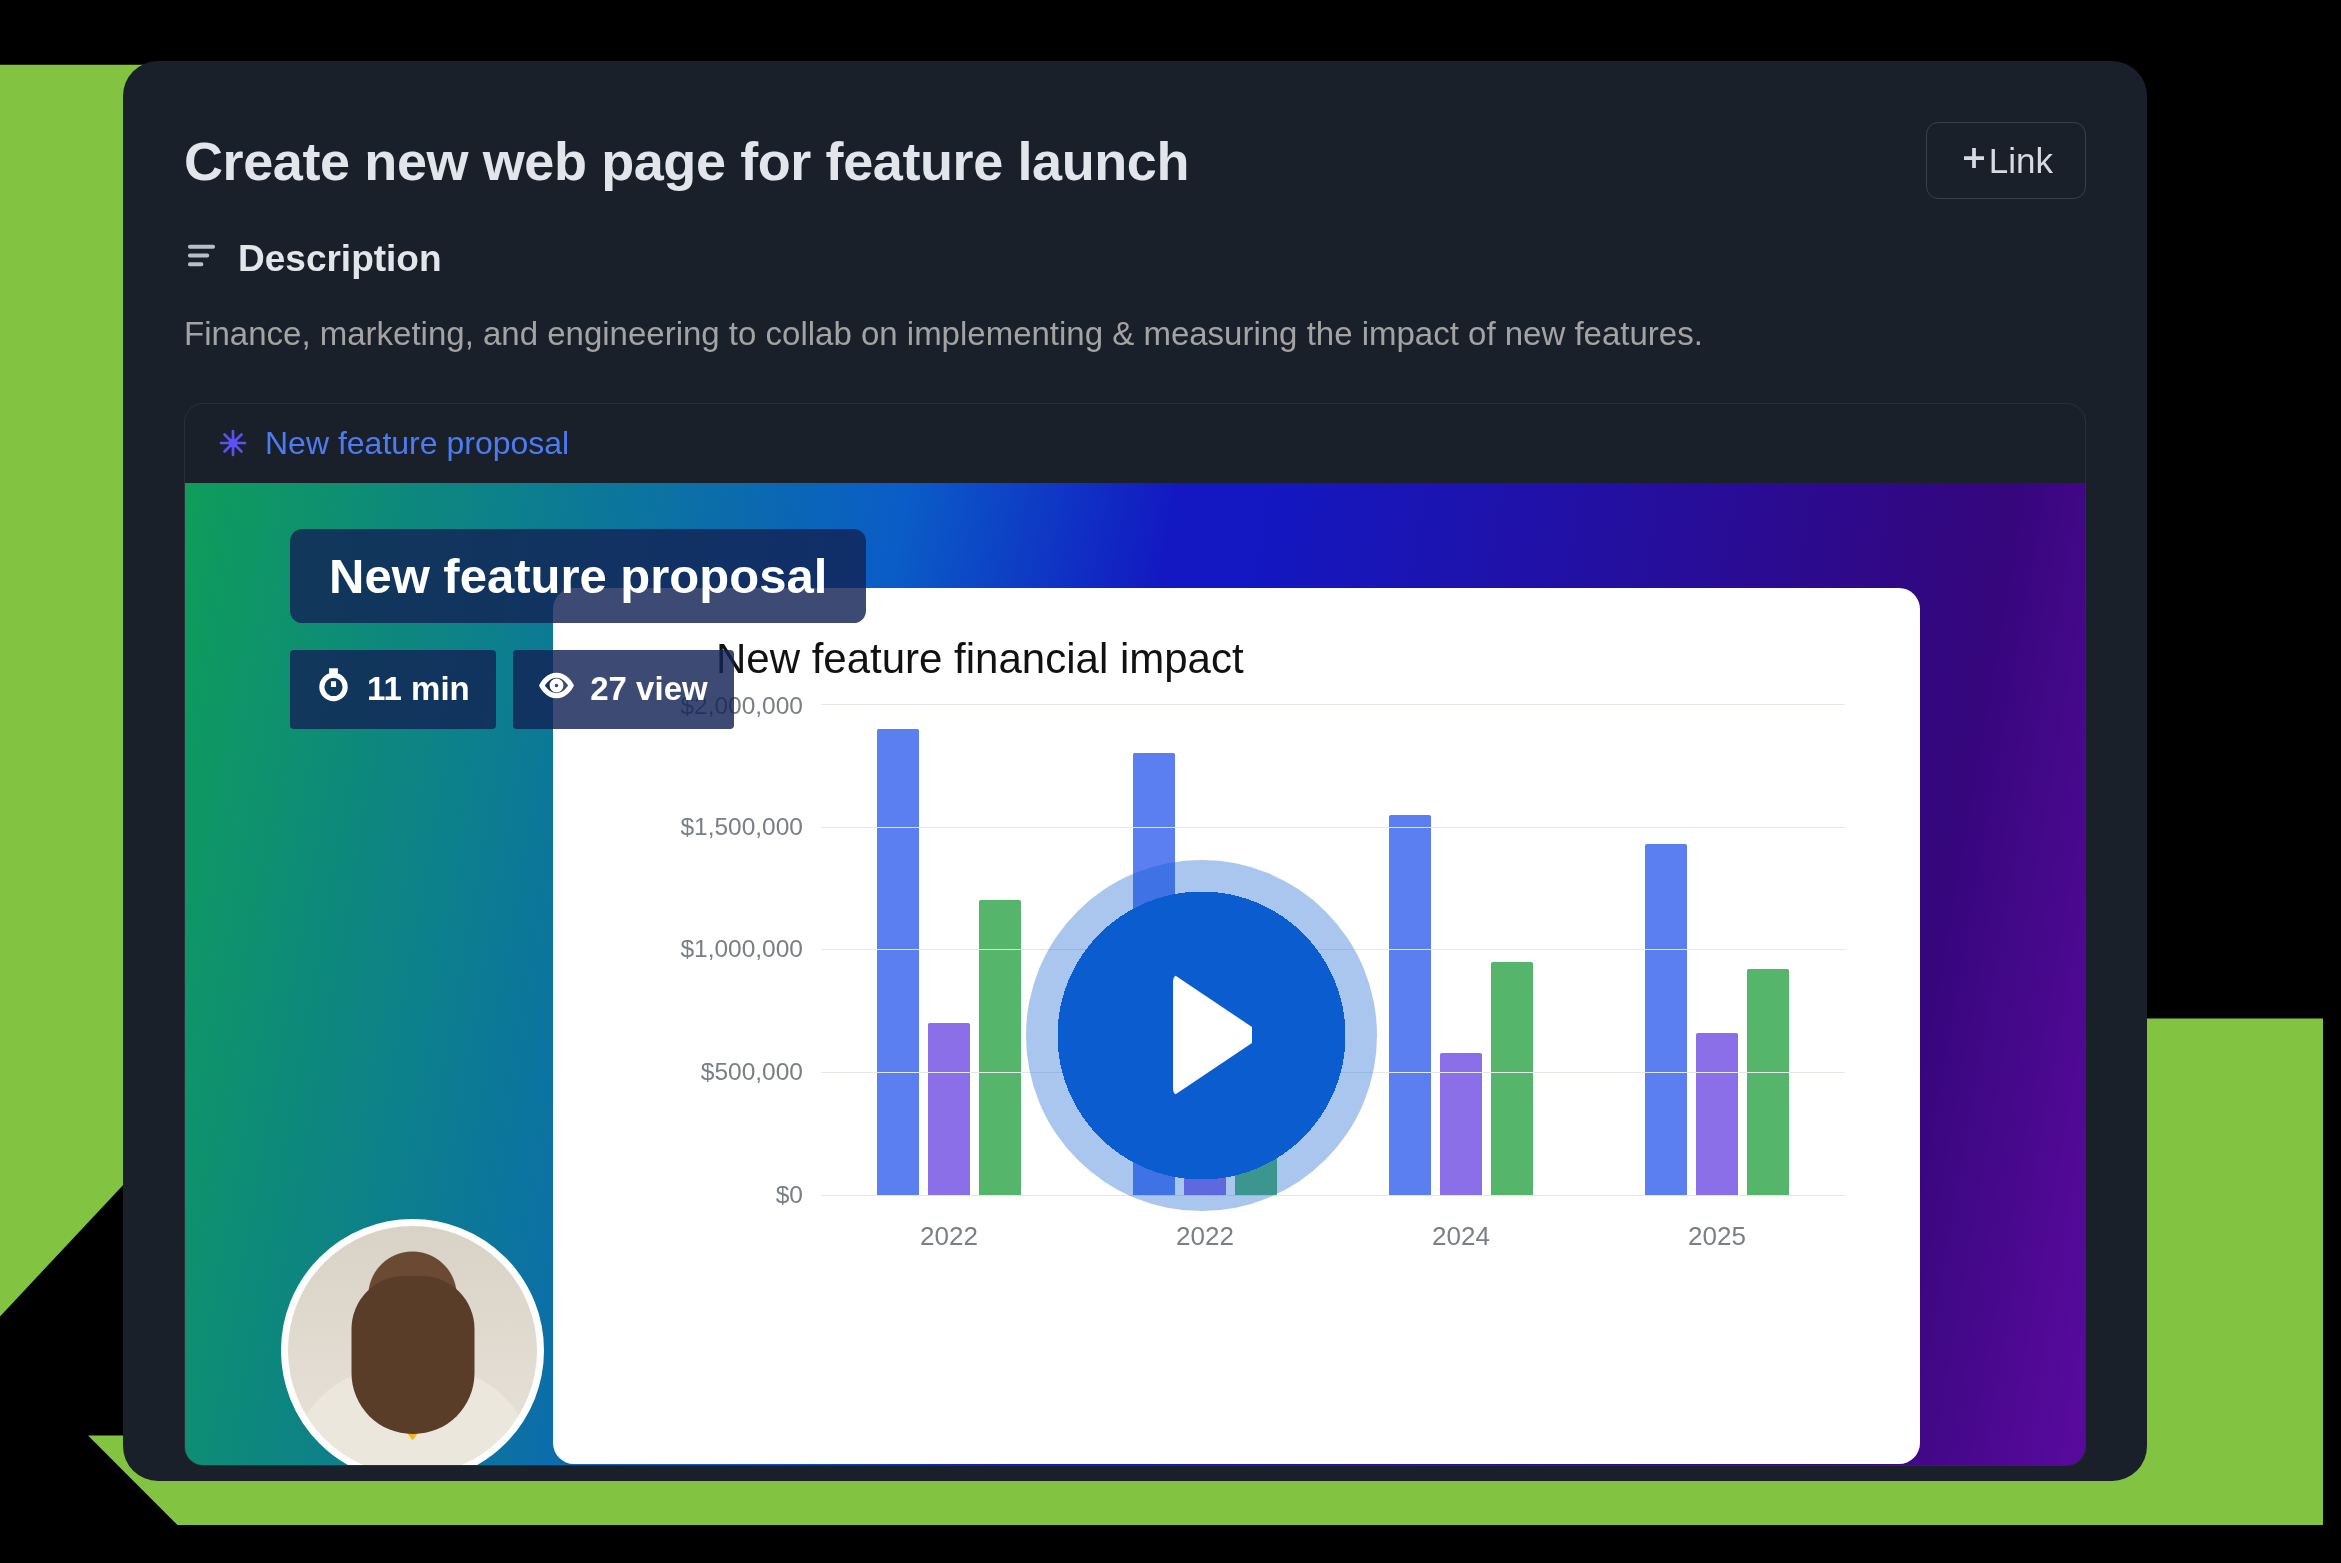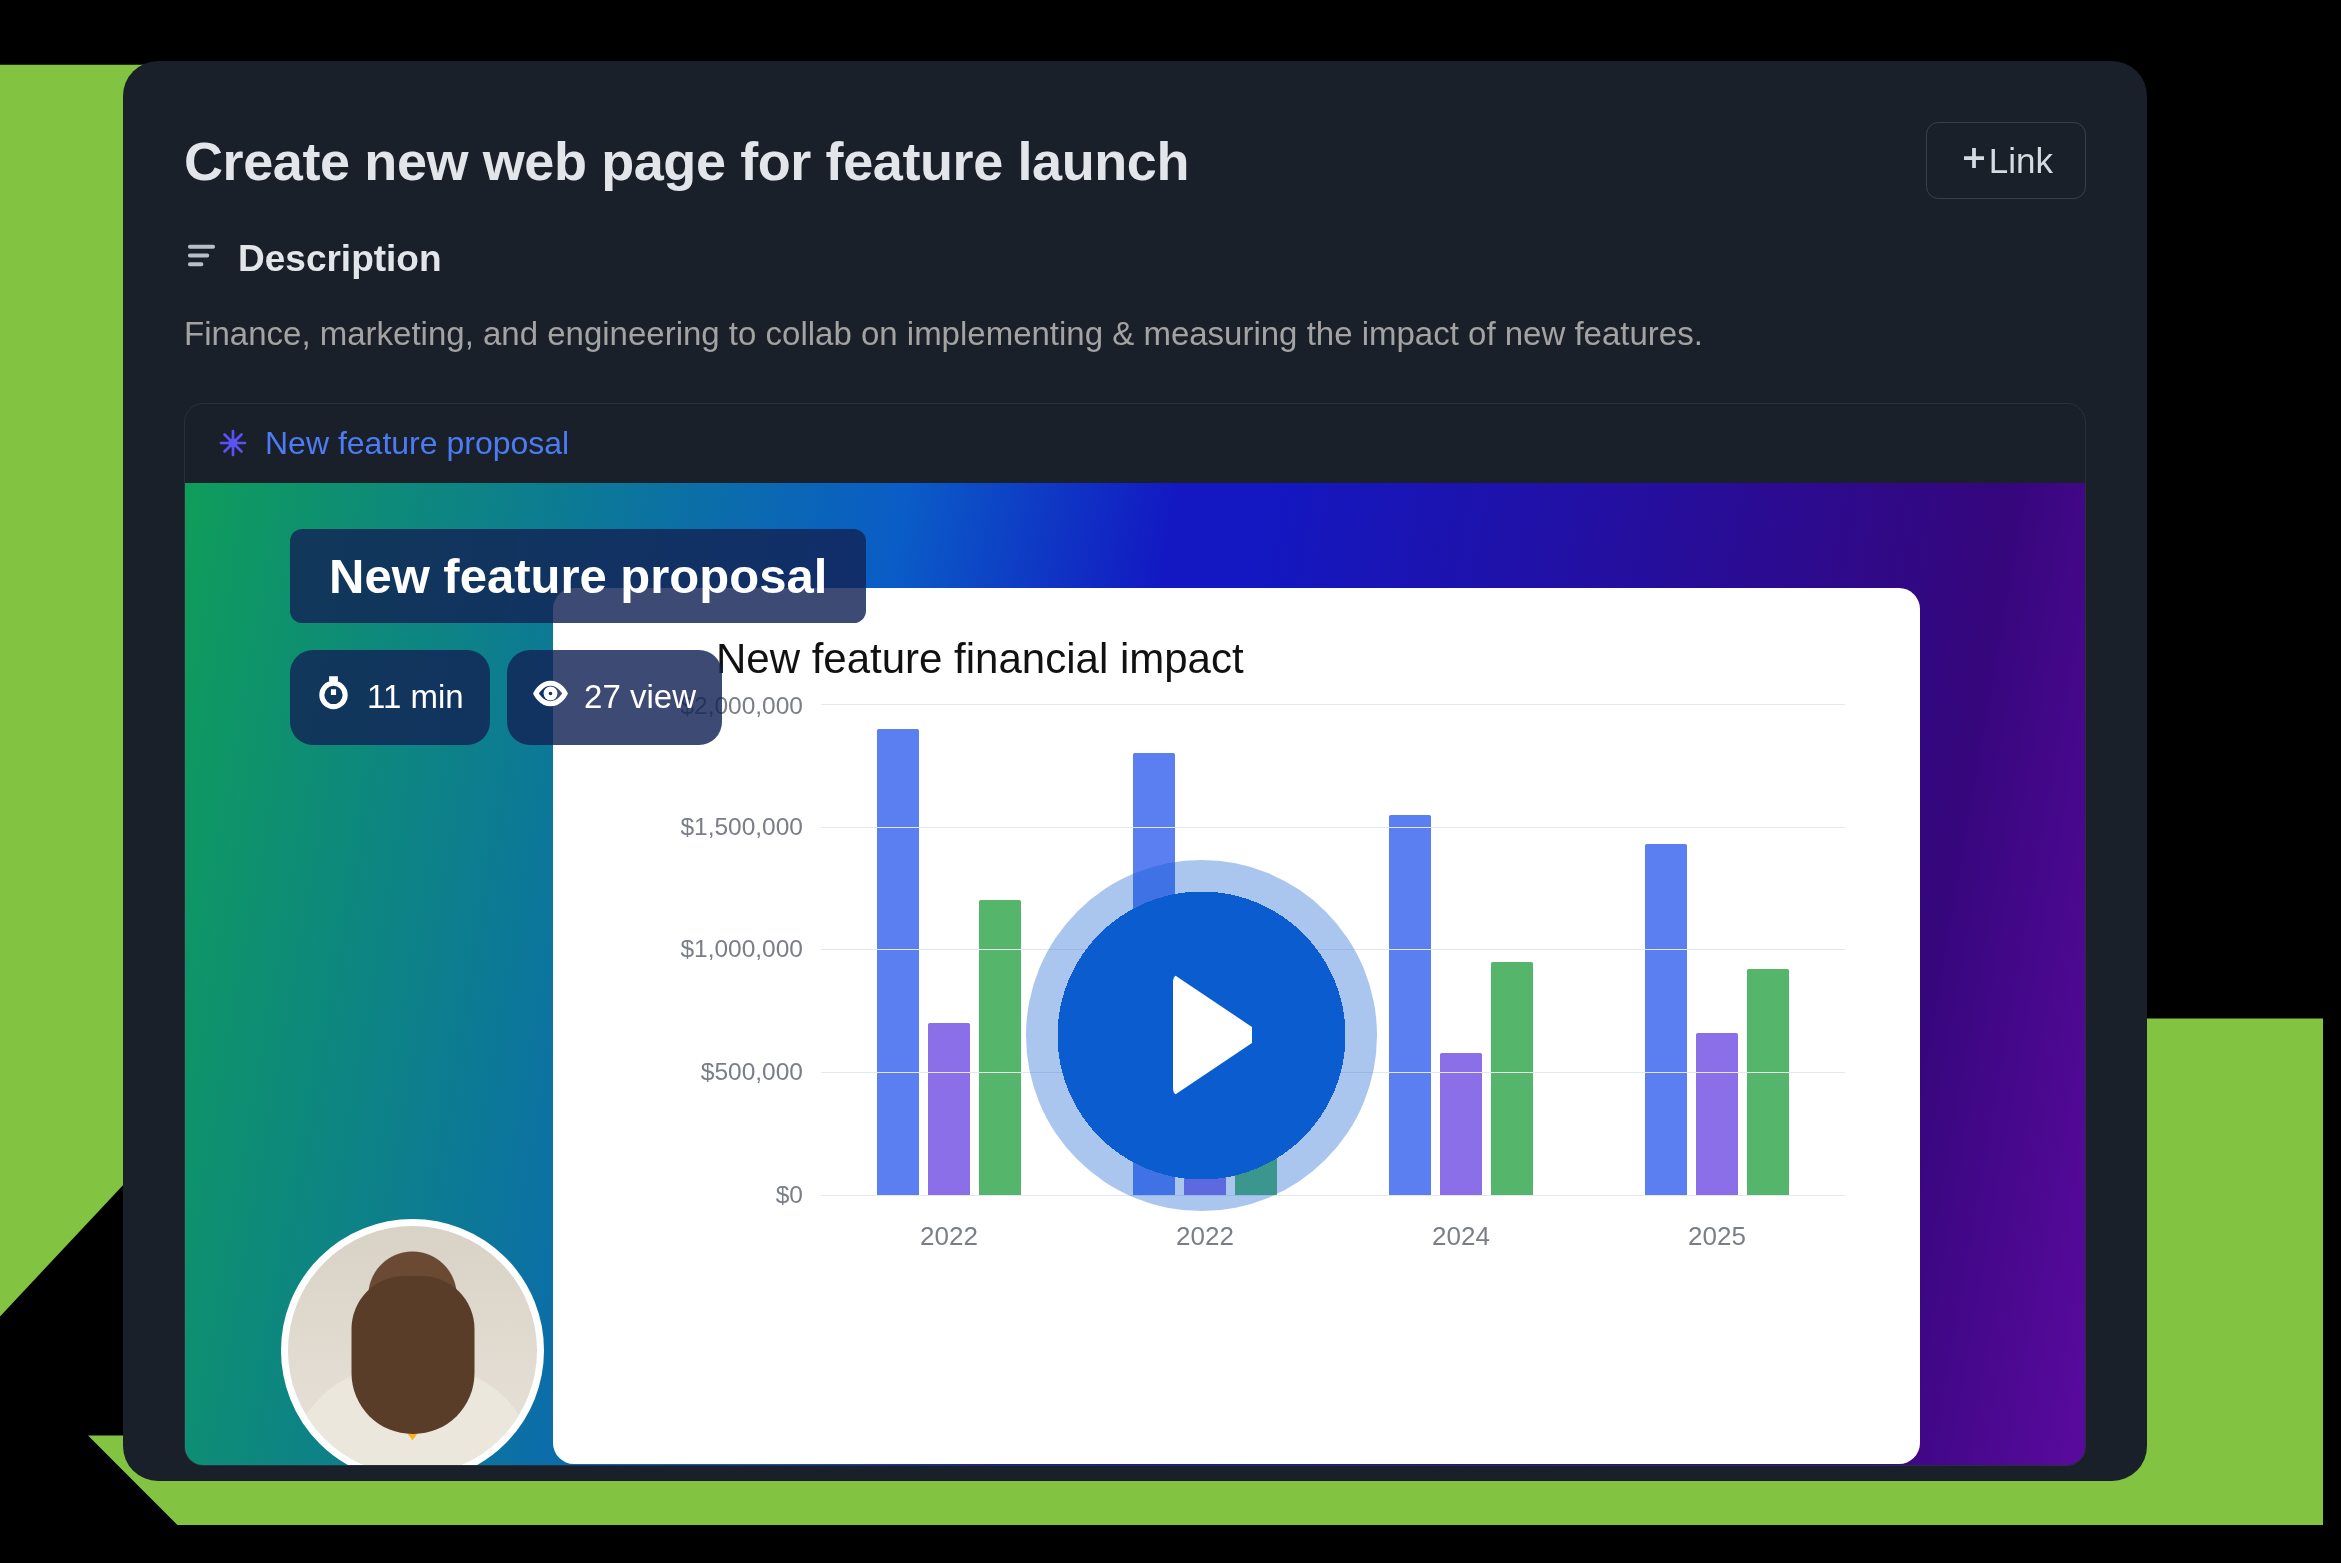--- a/index.html
+++ b/index.html
@@ -245,27 +245,27 @@
   .pill-meta-row {
     position: absolute;
     top: 167px;
     left: 105px;
     display: flex;
     gap: 17.5px;
   }
   .pill-meta {
     background: rgba(18,35,85,0.82);
     color: #fff;
-    border-radius: 23px;
+    border-radius: 4px;
     display: flex;
     align-items: center;
     gap: 16px;
-    padding: 26px 26px;
+    padding: 18px 26px;
     font-size: 33px;
-    font-weight: 400;
+    font-weight: 700;
   }
   .pill-meta svg { width: 35px; height: 35px; stroke: #fff; fill: none; stroke-width: 3.5; }
 
   .play-btn {
     position: absolute;
     top: 377px;
     left: 841px;
     width: 351px;
     height: 351px;
     border-radius: 50%;

